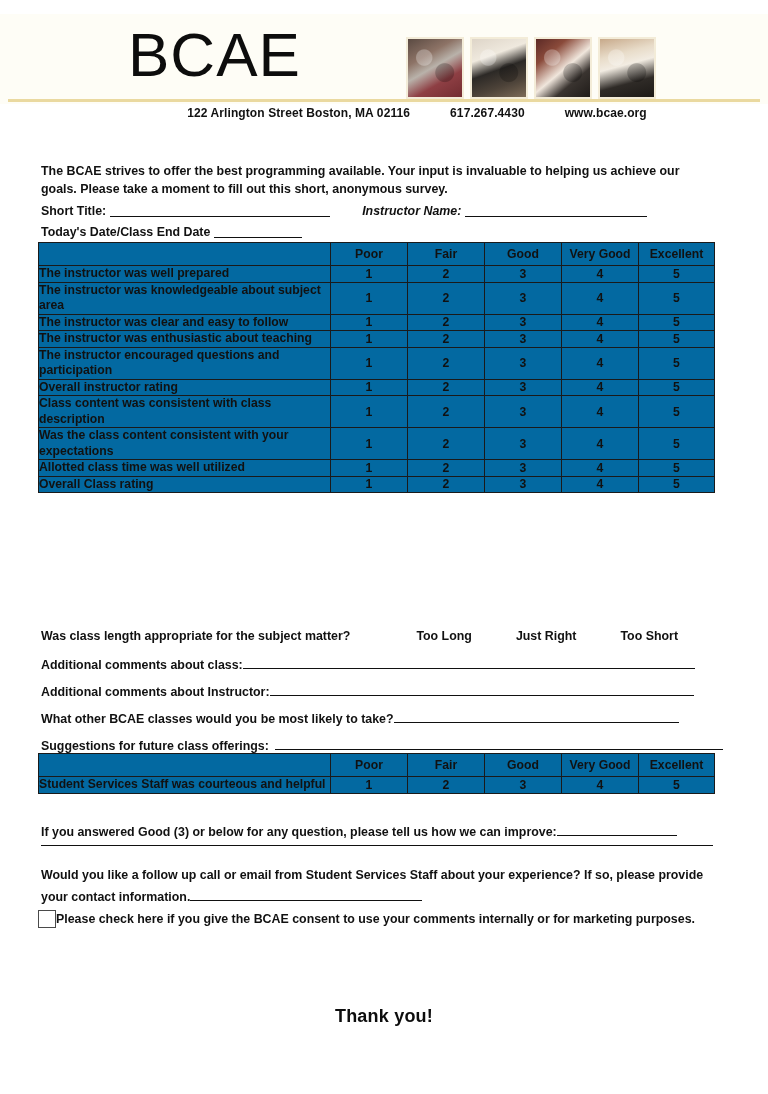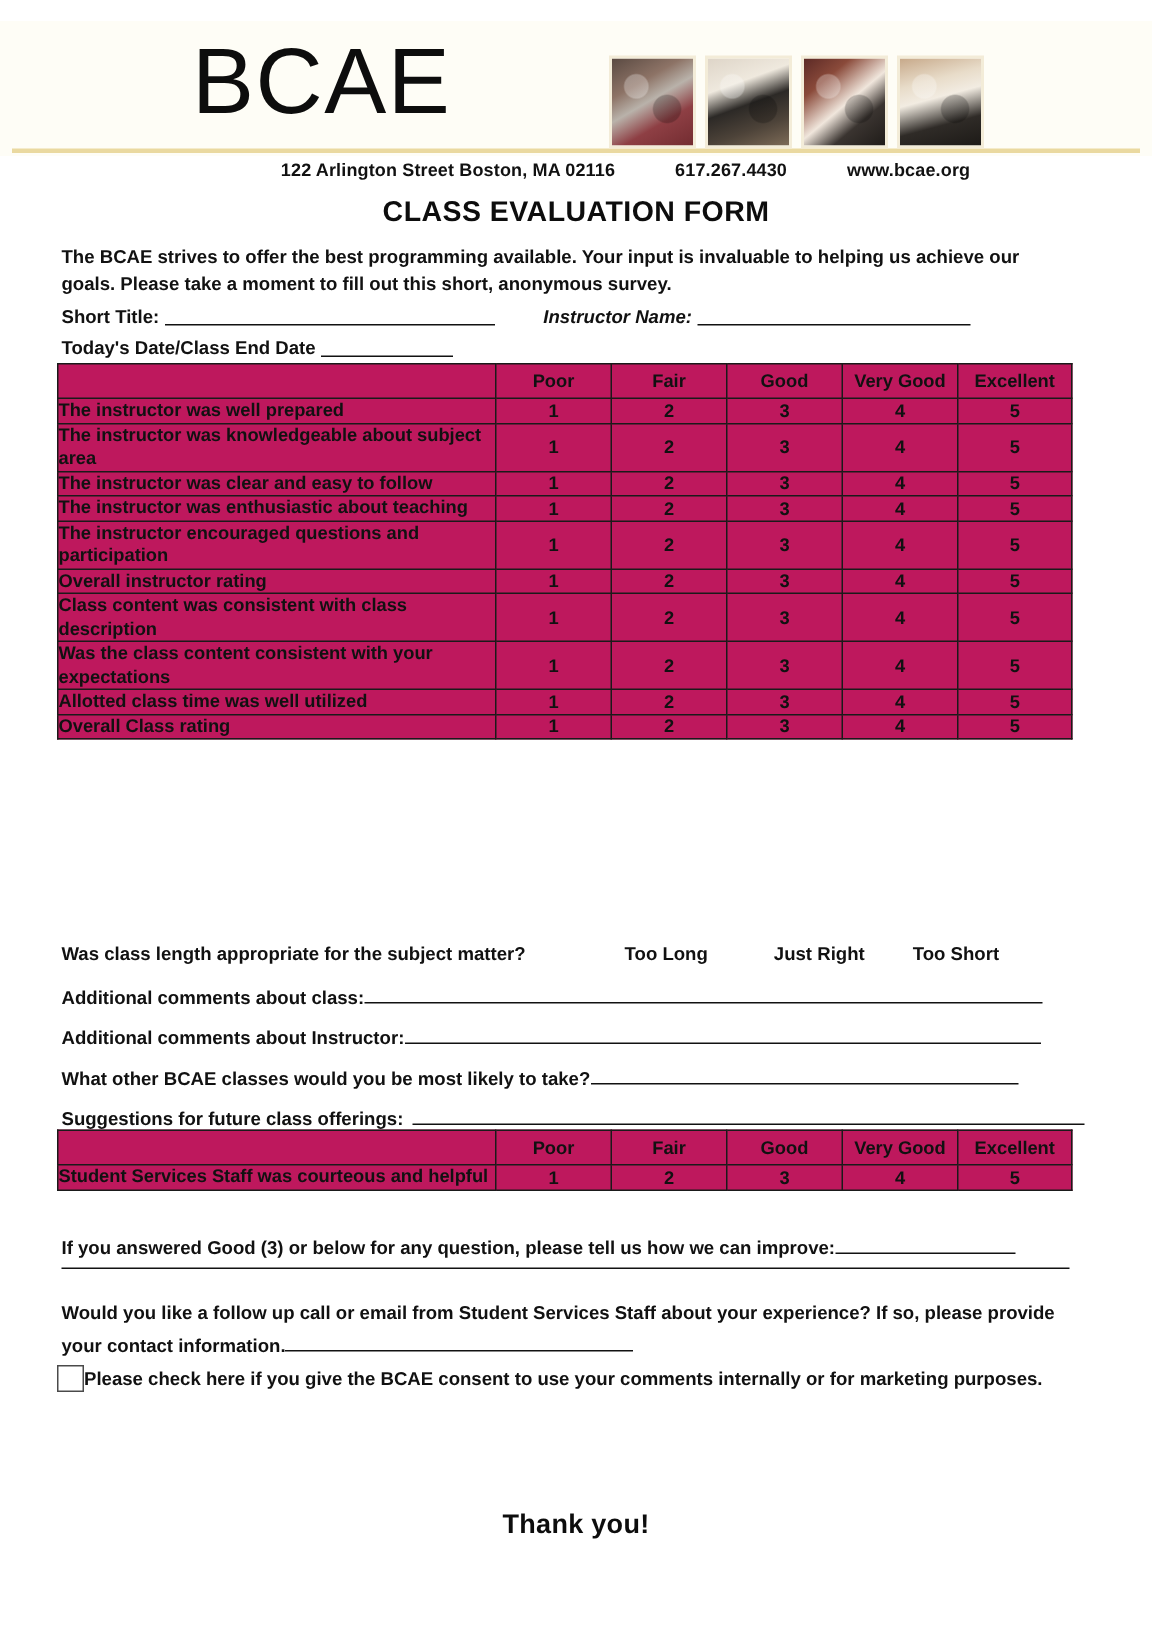--- a/index.html
+++ b/index.html
@@ -147,21 +147,21 @@
   .blank-title { width: 220px; }
   .blank-instr { width: 182px; }
   .blank-date  { width: 88px; }
   .gap-lbl { margin-left: 32px; font-style: italic; }
 
   
   table.rating {
     position: absolute;
     border-collapse: collapse;
     table-layout: fixed;
-    background: #be185d;
+    background: #0369a1;
   }
   table.rating td, table.rating th {
     border: 1.3px solid #1a1a1a;
     padding: 0;
     font-size: 12.2px;
     color: #111;
   }
   table.rating th {
     font-weight: 700;
     text-align: center;
@@ -189,21 +189,21 @@
     position: absolute;
     left: 41px;
     font-size: 12.4px;
     font-weight: 700;
     color: #111;
     white-space: nowrap;
   }
   .opt { display: inline-block; }
   .opt-1 { margin-left: 66px; }
   .opt-2 { margin-left: 44px; }
-  .opt-3 { margin-left: 32px; }
+  .opt-3 { margin-left: 44px; }
 
   .uline {
     display: inline-block;
     border-bottom: 1.6px solid #111;
     height: 12px;
     vertical-align: baseline;
   }
 
   #q-length   { top: 629px; }
   #q-comm-class { top: 656px; }
@@ -282,21 +282,20 @@
     <div class="photo ph-a"></div>
     <div class="photo ph-b"></div>
     <div class="photo ph-c"></div>
     <div class="photo ph-d"></div>
   </div>
 
   <div class="address-line">
     <span class="addr">122 Arlington Street  Boston, MA  02116</span><span class="phone">617.267.4430</span><span class="web">www.bcae.org</span>
   </div>
 
-  <div class="form-title">CLASS EVALUATION FORM</div>
 
   <div class="intro">The BCAE strives to offer the best programming available.  Your input is invaluable to helping us achieve our goals.  Please take a moment to fill out this short, anonymous survey.</div>
 
   <div class="fill-row" id="row-class-title">
     <span>Short Title:</span>
     <span class="blank blank-title"></span>
     <span class="gap-lbl">Instructor Name:</span>
     <span class="blank blank-instr"></span>
   </div>
 

